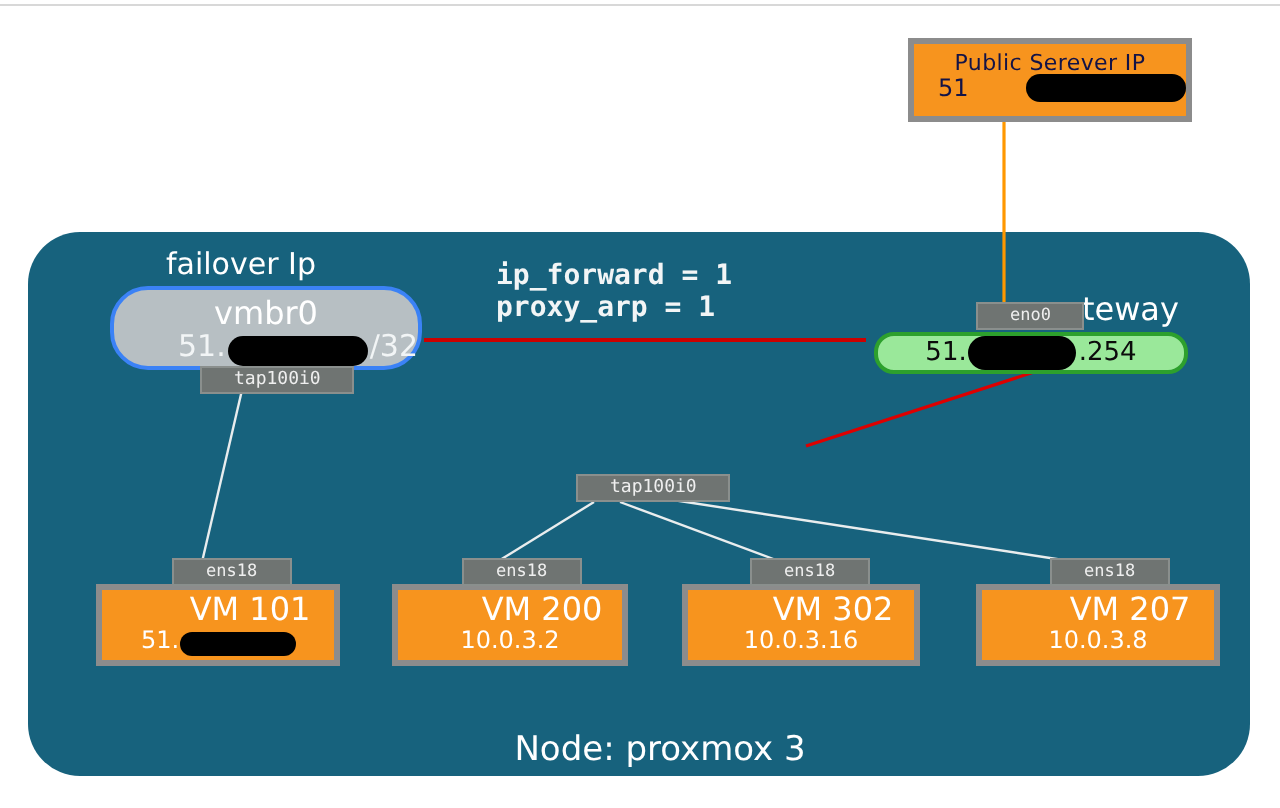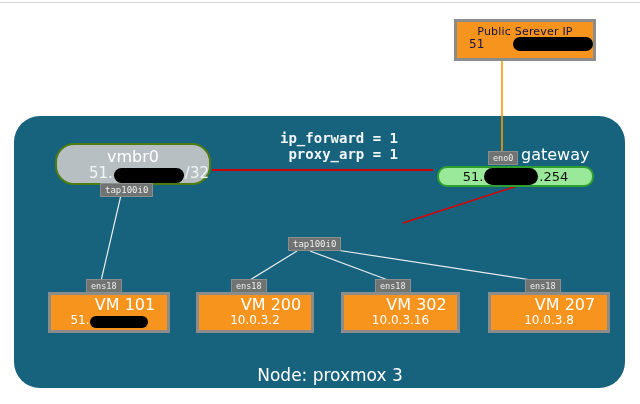--- a/index.html
+++ b/index.html
@@ -22,35 +22,35 @@
   .public-box .t1{font-size:11px;margin-top:3px;letter-spacing:.2px;}
   .public-box .t2{font-size:12px;text-align:left;padding-left:12px;margin-top:-1px;display:flex;align-items:center;gap:27px;}
   .redact{display:inline-block;background:#000;border-radius:9px;vertical-align:middle;}
   .lbl{position:absolute;z-index:3;color:#fff;}
   .failover-lbl{left:58px;top:123px;width:125px;text-align:center;font-size:15px;}
   .gateway-lbl{left:521px;top:145px;font-size:16px;}
   .node-lbl{left:220px;top:365px;width:220px;text-align:center;font-size:17px;}
   .cfg{
     position:absolute;left:248px;top:130px;width:150px;z-index:3;
     color:#f2f5f6;font-family:"DejaVu Sans Mono",monospace;font-size:14px;font-weight:bold;
-    text-align:right;line-height:16px;white-space:pre;
+    text-align:left;line-height:16px;white-space:pre;
   }
   .bridge{
-    background:#B7BFC3;border:2px solid #4d7c0f;border-radius:19px;
+    background:#B7BFC3;border:2px solid #3b82f6;border-radius:19px;
     color:#fff;text-align:center;
   }
   .bridge .name{font-size:16px;margin-top:2px;}
   .bridge .ip{font-size:13px;color:#f2f5f6;}
   .vmbr0{left:55px;top:143px;width:156px;height:42px;}
   .vmbr0 .ip{font-size:15px;line-height:15px;text-align:right;}
   .vmbr1{left:245px;top:198px;width:156px;height:40px;}
   .tag{
     position:absolute;z-index:4;background:#6F7472;border:1px solid #8a8f8d;
     color:#efefef;font-family:"DejaVu Sans Mono",monospace;font-size:9px;
-    padding:1px 4px;line-height:10px;white-space:nowrap;
+    padding:1px 16px;line-height:10px;white-space:nowrap;
   }
   .gateway-box{
     left:437px;top:166px;width:157px;height:21px;
     background:#9AE89A;border:2px solid #2DA02D;border-radius:10px;
     color:#0b0b0b;font-size:13px;text-align:center;
     display:flex;align-items:center;justify-content:center;
   }
   .vm{
     top:292px;height:41px;background:#F7941E;border:3px solid #8C8C8C;
     color:#fff;text-align:center;
@@ -81,20 +81,21 @@
   </svg>
 
   <div class="box public-box">
     <div class="t1">Public Serever IP</div>
     <div class="t2">
       <span>51</span>
         <span class="redact" style="width:80px;height:14px;margin-left:2px;"></span>
     </div>
   </div>
 
+  <div class="lbl failover-lbl">failover Ip</div>
 
   <div class="box bridge vmbr0">
     <div class="name">vmbr0</div>
     <div class="ip">
       <span>51.</span><span class="redact" style="width:70px;height:15px;margin:0 1px -3px 1px;"></span><span>/32</span>
     </div>
   </div>
   <div class="tag" style="left:100px;top:183px;">tap100i0</div>
 
   <div class="cfg"><span>ip_forward = 1</span><br><span>proxy_arp = 1</span></div>

